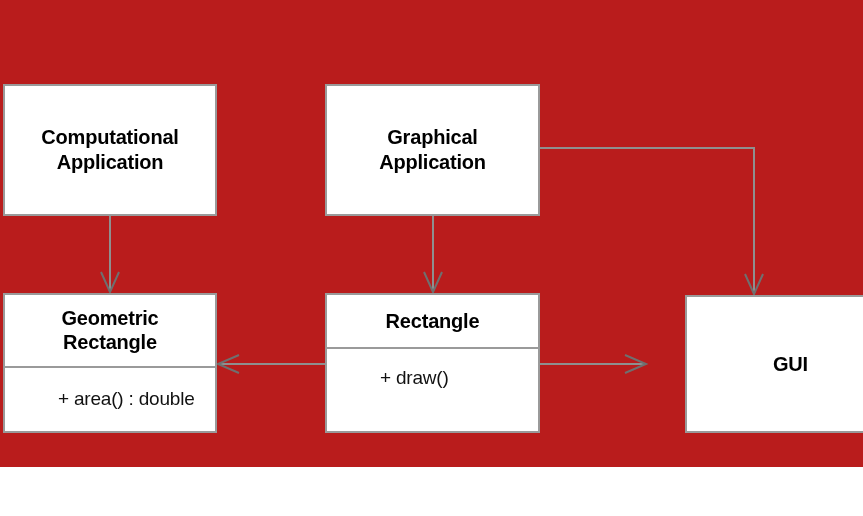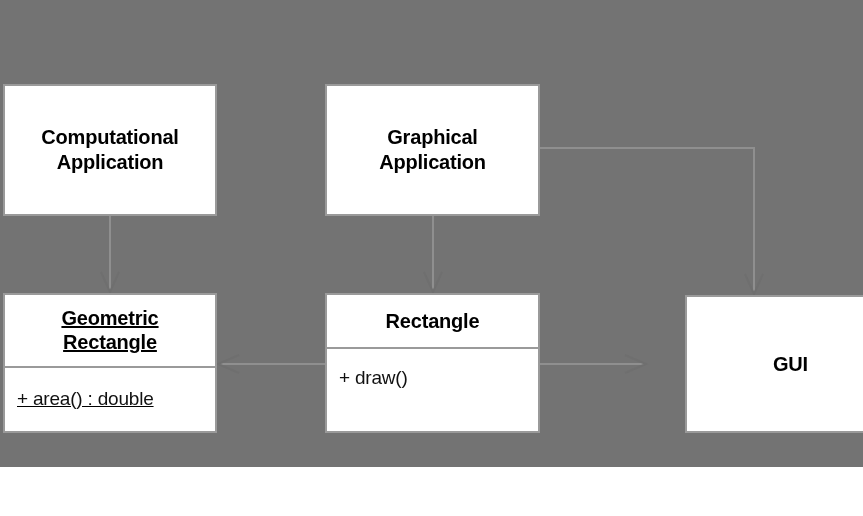--- a/index.html
+++ b/index.html
@@ -8,21 +8,21 @@
     padding: 0;
     background: #ffffff;
   }
   body {
     font-family: "Liberation Sans", sans-serif;
   }
   #canvas {
     position: relative;
     width: 863px;
     height: 467px;
-    background: #737373;
+    background: #b91c1c;
     overflow: hidden;
   }
   .uml-box {
     position: absolute;
     box-sizing: border-box;
     border: 2px solid #9a9a9a;
     background: #ffffff;
     display: flex;
     flex-direction: column;
   }
@@ -42,20 +42,21 @@
     letter-spacing: -0.2px;
   }
   .compartment.attr-compartment {
     font-weight: normal;
     font-size: 19px;
     color: #111111;
     justify-content: flex-start;
     text-align: right;
     padding-left: 12px;
     letter-spacing: -0.2px;
+    margin-left: 41px;
   }
   .divider {
     height: 0;
     border-top: 2px solid #9a9a9a;
     flex: 0 0 auto;
   }
   .name-only {
     justify-content: center;
     align-items: center;
     height: 100%;
@@ -125,21 +126,21 @@
 
   <div class="uml-box" style="left:325px; top:84px; width:215px; height:132px;">
     <div class="compartment name-compartment name-only">
       <div>
         <div>Graphical</div>
         <div>Application</div>
       </div>
     </div>
   </div>
 
-  <div class="uml-box" style="left:3px; top:293px; width:214px; height:140px;text-decoration:underline;">
+  <div class="uml-box" style="left:3px; top:293px; width:214px; height:140px;">
     <div class="compartment name-compartment" style="height:72px;">
       <div>
         <div>Geometric</div>
         <div>Rectangle</div>
       </div>
     </div>
     <div class="divider"></div>
     <div class="compartment attr-compartment" style="height:64px;">+ area() : double</div>
   </div>
 

